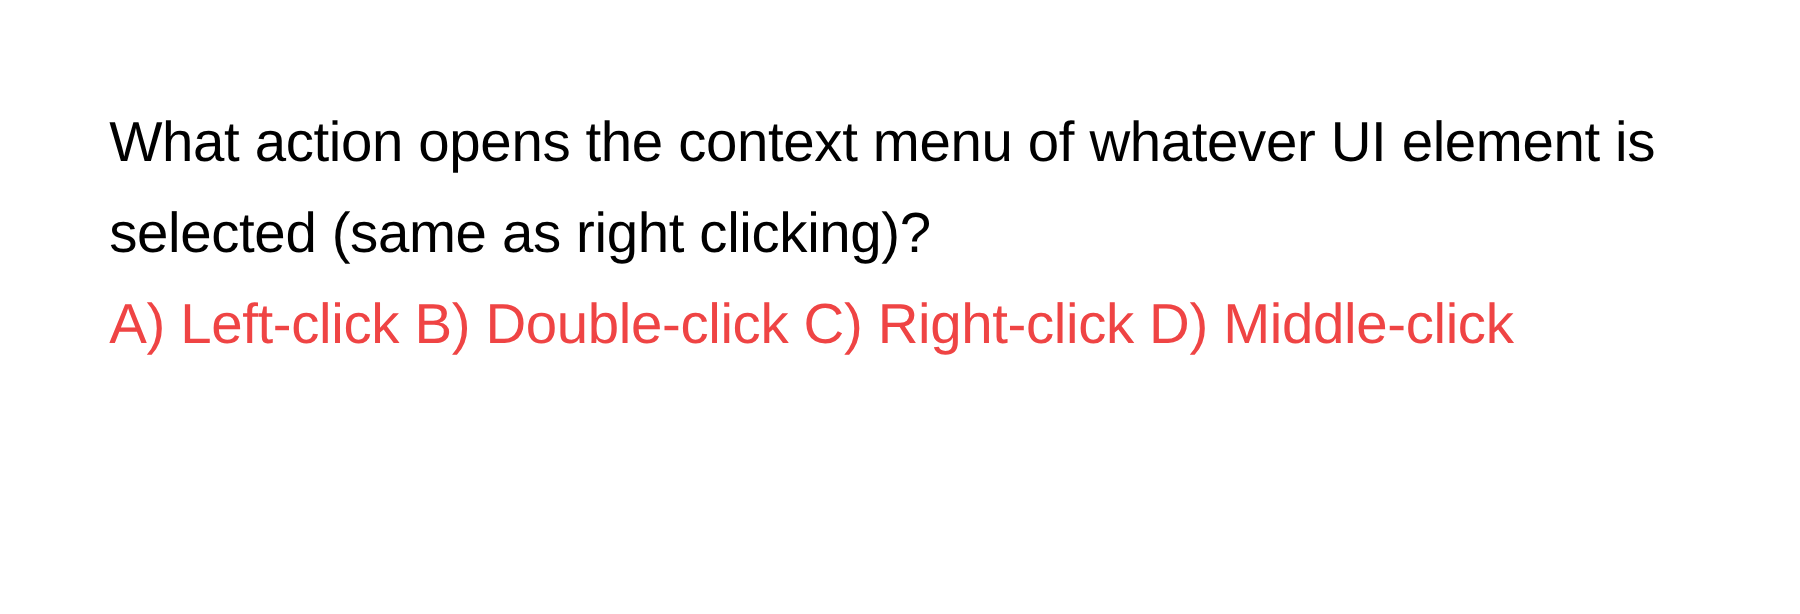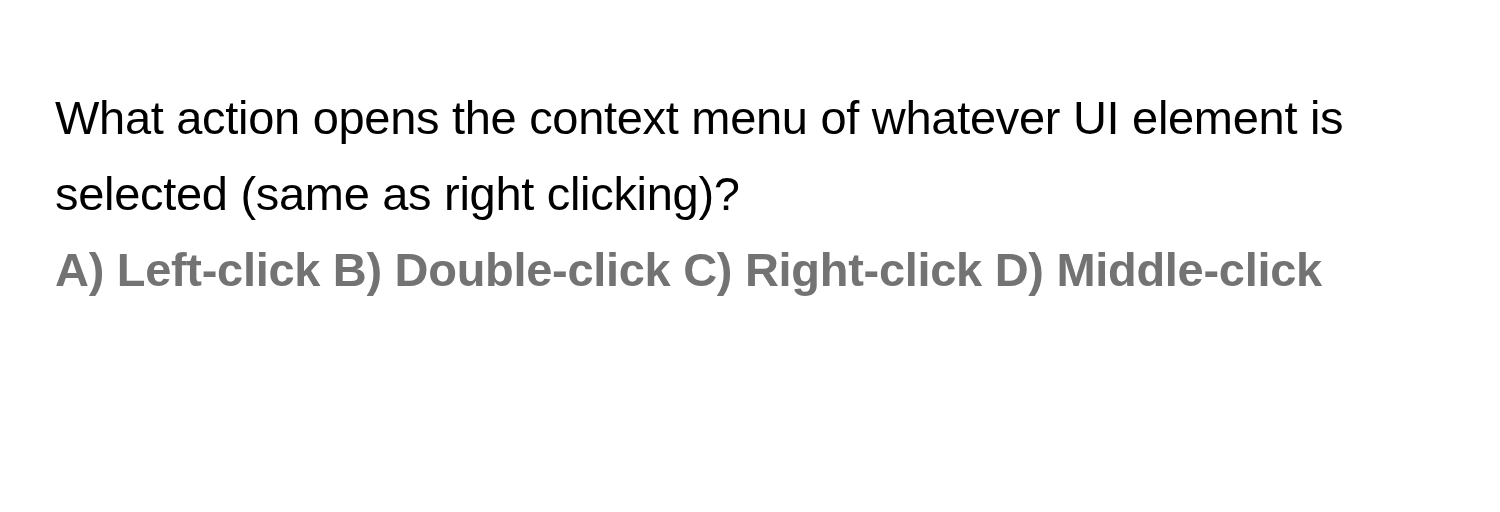--- a/index.html
+++ b/index.html
@@ -9,33 +9,34 @@
     }
     body {
       width: 1500px;
       height: 512px;
       background: #ffffff;
       font-family: -apple-system, BlinkMacSystemFont, "Segoe UI", Helvetica, Arial, sans-serif;
       padding: 80px 55px 0 55px;
     }
     .content {
       max-width: 1390px;
+      margin-left: 36px;
     }
     .question-text {
       font-size: 47px;
       line-height: 1.62;
       color: #000000;
       font-weight: 400;
       letter-spacing: -0.3px;
     }
     .options-text {
       font-size: 47px;
       line-height: 1.62;
-      color: #737373;
-      font-weight: 700;
+      color: #ef4444;
+      font-weight: 400;
       letter-spacing: -0.3px;
     }
   </style>
 </head>
 <body>
 
 <div class="content">
   <div class="question-text">What action opens the context menu of whatever UI element is selected (same as right clicking)?</div>
   <div class="options-text">A) Left-click B) Double-click C) Right-click D) Middle-click</div>
 </div>

